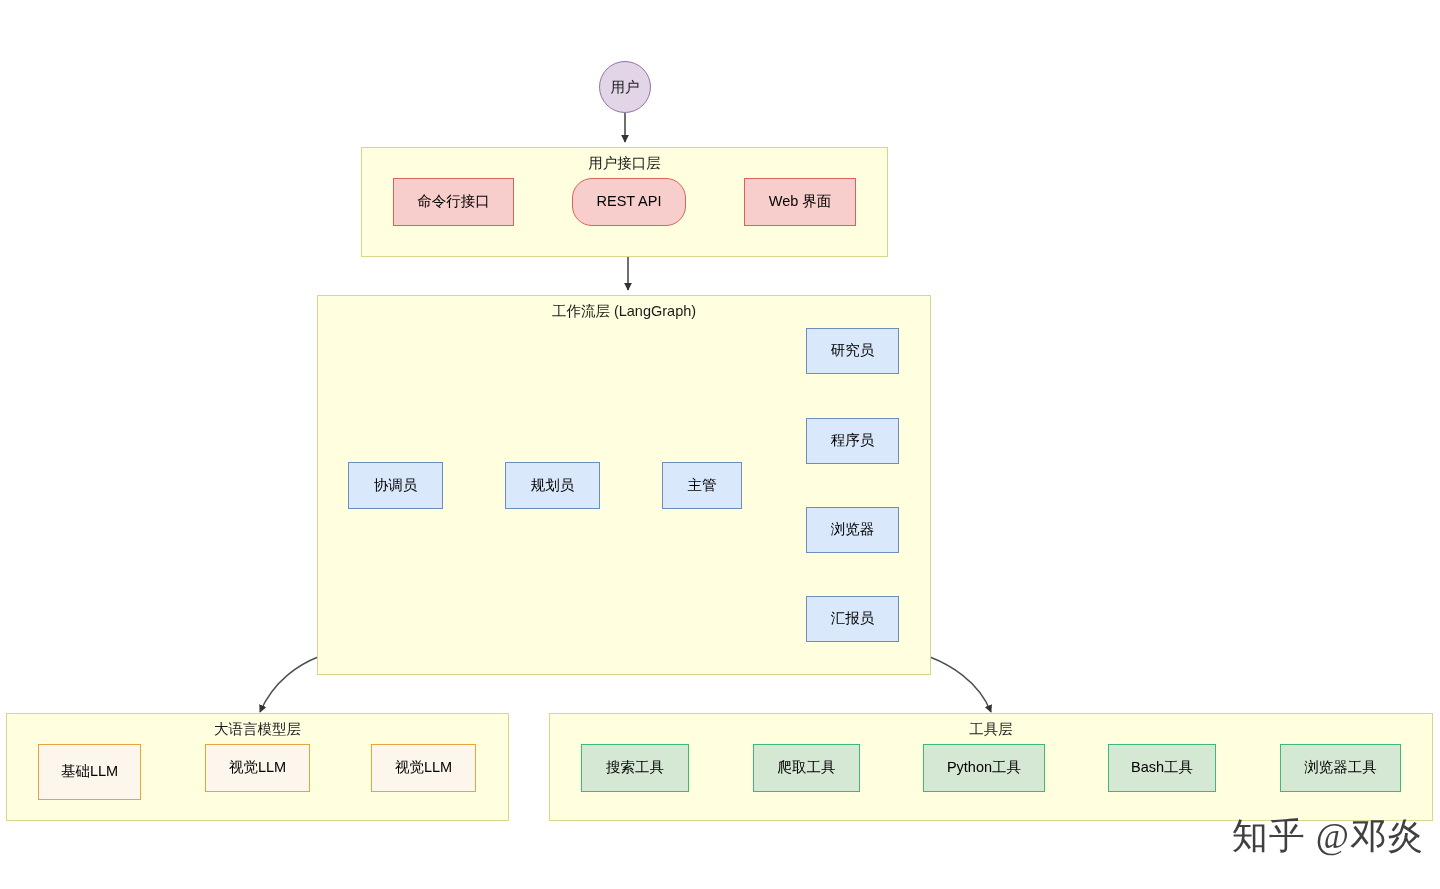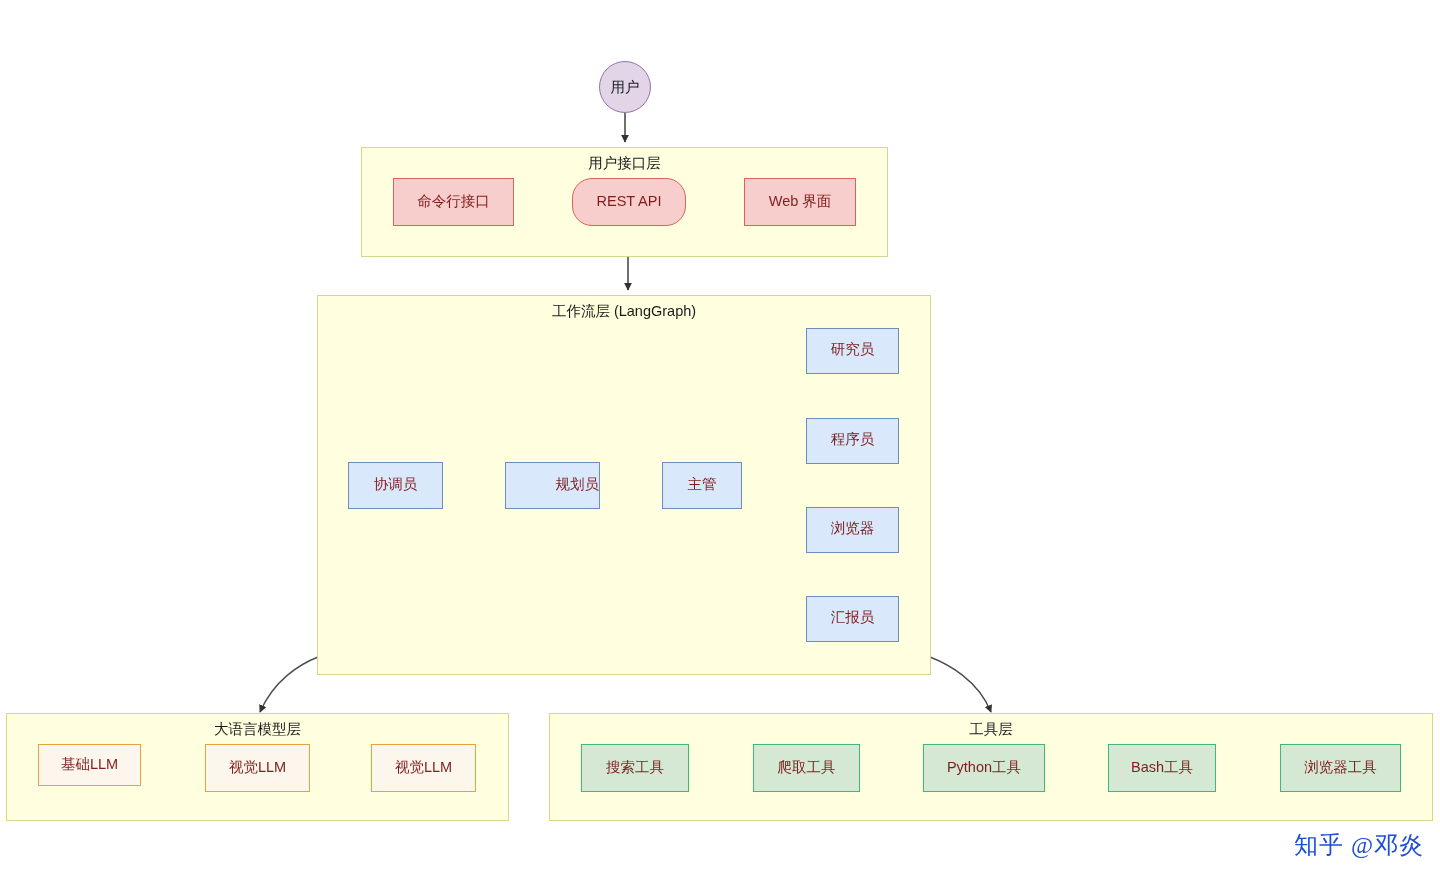--- a/index.html
+++ b/index.html
@@ -46,34 +46,33 @@
     white-space: nowrap;
   }
   
   .node {
     position: absolute;
     box-sizing: border-box;
     display: flex;
     align-items: center;
     justify-content: center;
     font-size: 14.5px;
-    color: #7f1d1d;
+    color: #000000;
     text-align: center;
     line-height: 1.2;
     border-width: 1.6px;
     border-style: solid;
   }
   .node-ui {
     background: #f8cecc;
     border-color: #d8625c;
   }
   .node-flow {
     background: #dae8fc;
     border-color: #6c8ebf;
-    font-family: Liberation Mono, monospace;
   }
   .node-llm {
     background: #fdf6ec;
     border-color: #e8a33d;
   }
   .node-tool {
     background: #d5e8d4;
     border-color: #3cb878;
   }
   .user-node {
@@ -86,22 +85,22 @@
     align-items: center;
     justify-content: center;
     font-size: 14.5px;
     color: #1a1a1a;
   }
   
   .watermark {
     position: absolute;
     right: 16px;
     bottom: 28px;
-    font-size: 24px;
-    color: #1d4ed8;
+    font-size: 36px;
+    color: #404040;
     font-family: "Liberation Serif", "DejaVu Serif", serif;
     letter-spacing: 1px;
     white-space: nowrap;
     user-select: none;
   }
 </style>
 </head>
 <body>
 
 <div id="canvas">
@@ -198,21 +197,21 @@
   <div class="node node-ui" style="left:744px; top:178px; width:112px; height:48px;">
     <span>Web 界面</span>
   </div>
 
   <div class="layer" style="left:317px; top:295px; width:614px; height:380px;">
     <div class="layer-title">工作流层 (LangGraph)</div>
   </div>
   <div class="node node-flow" style="left:348px; top:462px; width:95px; height:47px;">
     <span>协调员</span>
   </div>
-  <div class="node node-flow" style="left:505px; top:462px; width:95px; height:47px;justify-content:flex-end;">
+  <div class="node node-flow" style="left:505px; top:462px; width:95px; height:47px;">
     <span>规划员</span>
   </div>
   <div class="node node-flow" style="left:662px; top:462px; width:80px; height:47px;">
     <span>主管</span>
   </div>
   <div class="node node-flow" style="left:806px; top:328px; width:93px; height:46px;">
     <span>研究员</span>
   </div>
   <div class="node node-flow" style="left:806px; top:418px; width:93px; height:46px;">
     <span>程序员</span>
@@ -220,21 +219,21 @@
   <div class="node node-flow" style="left:806px; top:507px; width:93px; height:46px;">
     <span>浏览器</span>
   </div>
   <div class="node node-flow" style="left:806px; top:596px; width:93px; height:46px;">
     <span>汇报员</span>
   </div>
 
   <div class="layer" style="left:6px; top:713px; width:503px; height:108px;">
     <div class="layer-title">大语言模型层</div>
   </div>
-  <div class="node node-llm" style="left:38px; top:744px; width:103px; height:42px;">
+  <div class="node node-llm" style="left:38px; top:744px; width:103px; height:56px;">
     <span>基础LLM</span>
   </div>
   <div class="node node-llm" style="left:205px; top:744px; width:105px; height:48px;">
     <span>视觉LLM</span>
   </div>
   <div class="node node-llm" style="left:371px; top:744px; width:105px; height:48px;">
     <span>视觉LLM</span>
   </div>
 
   <div class="layer" style="left:549px; top:713px; width:884px; height:108px;">

